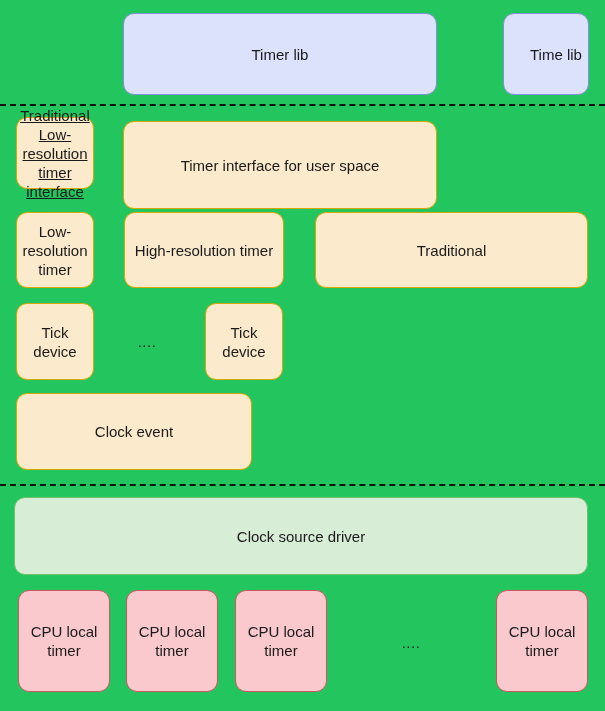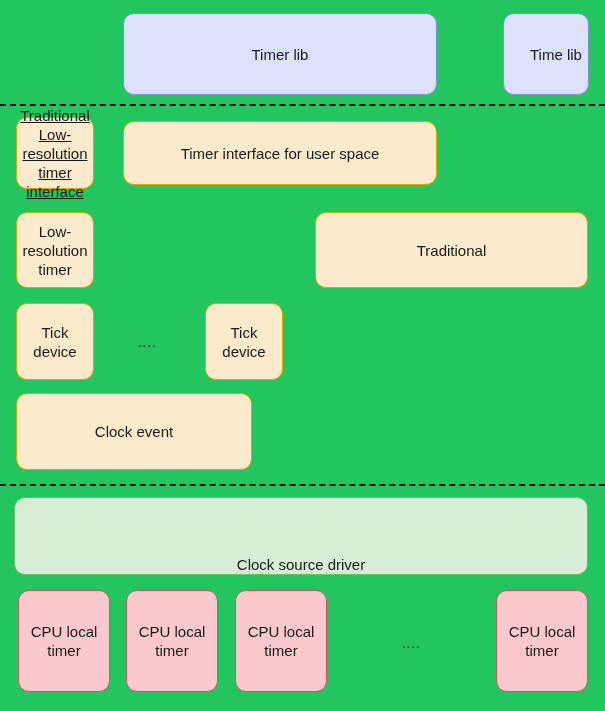--- a/index.html
+++ b/index.html
@@ -32,21 +32,20 @@
     background: #dde2fc;
     border: 1.3px solid #8091d6;
   }
   .orange {
     background: #fceacd;
     border: 1.4px solid #d6a800;
   }
   .green {
     background: #d8edd5;
     border: 1.4px solid #6fbf6a;
-    align-items: flex-end;
   }
   .pink {
     background: #f9c9cd;
     border: 1.4px solid #cf5560;
   }
   .overflow-label {
     overflow: visible;
   }
   .sep {
     position: absolute;
@@ -80,30 +79,33 @@
   <div class="sep" style="top:104px;"></div>
 
   <div class="box orange overflow-label" style="left:16px; top:117px; width:78px; height:72px;text-decoration:underline;">
     <span>Traditional
 Low-
 resolution
 timer
 interface</span>
   </div>
 
-  <div class="box orange" style="left:123px; top:121px; width:314px; height:64px;">
+  <div class="box orange" style="left:123px; top:121px; width:314px; height:88px;">
     <span>Timer interface for user space</span>
   </div>
 
   <div class="box orange" style="left:16px; top:212px; width:78px; height:76px;">
     <span>Low-
 resolution
 timer</span>
   </div>
 
+  <div class="box orange" style="left:124px; top:212px; width:160px; height:76px;">
+    <span>High-resolution timer</span>
+  </div>
 
   <div class="box orange" style="left:315px; top:212px; width:273px; height:76px;">
     <span>Traditional</span>
   </div>
 
   <div class="box orange" style="left:16px; top:303px; width:78px; height:77px;">
     <span>Tick
 device</span>
   </div>
 

